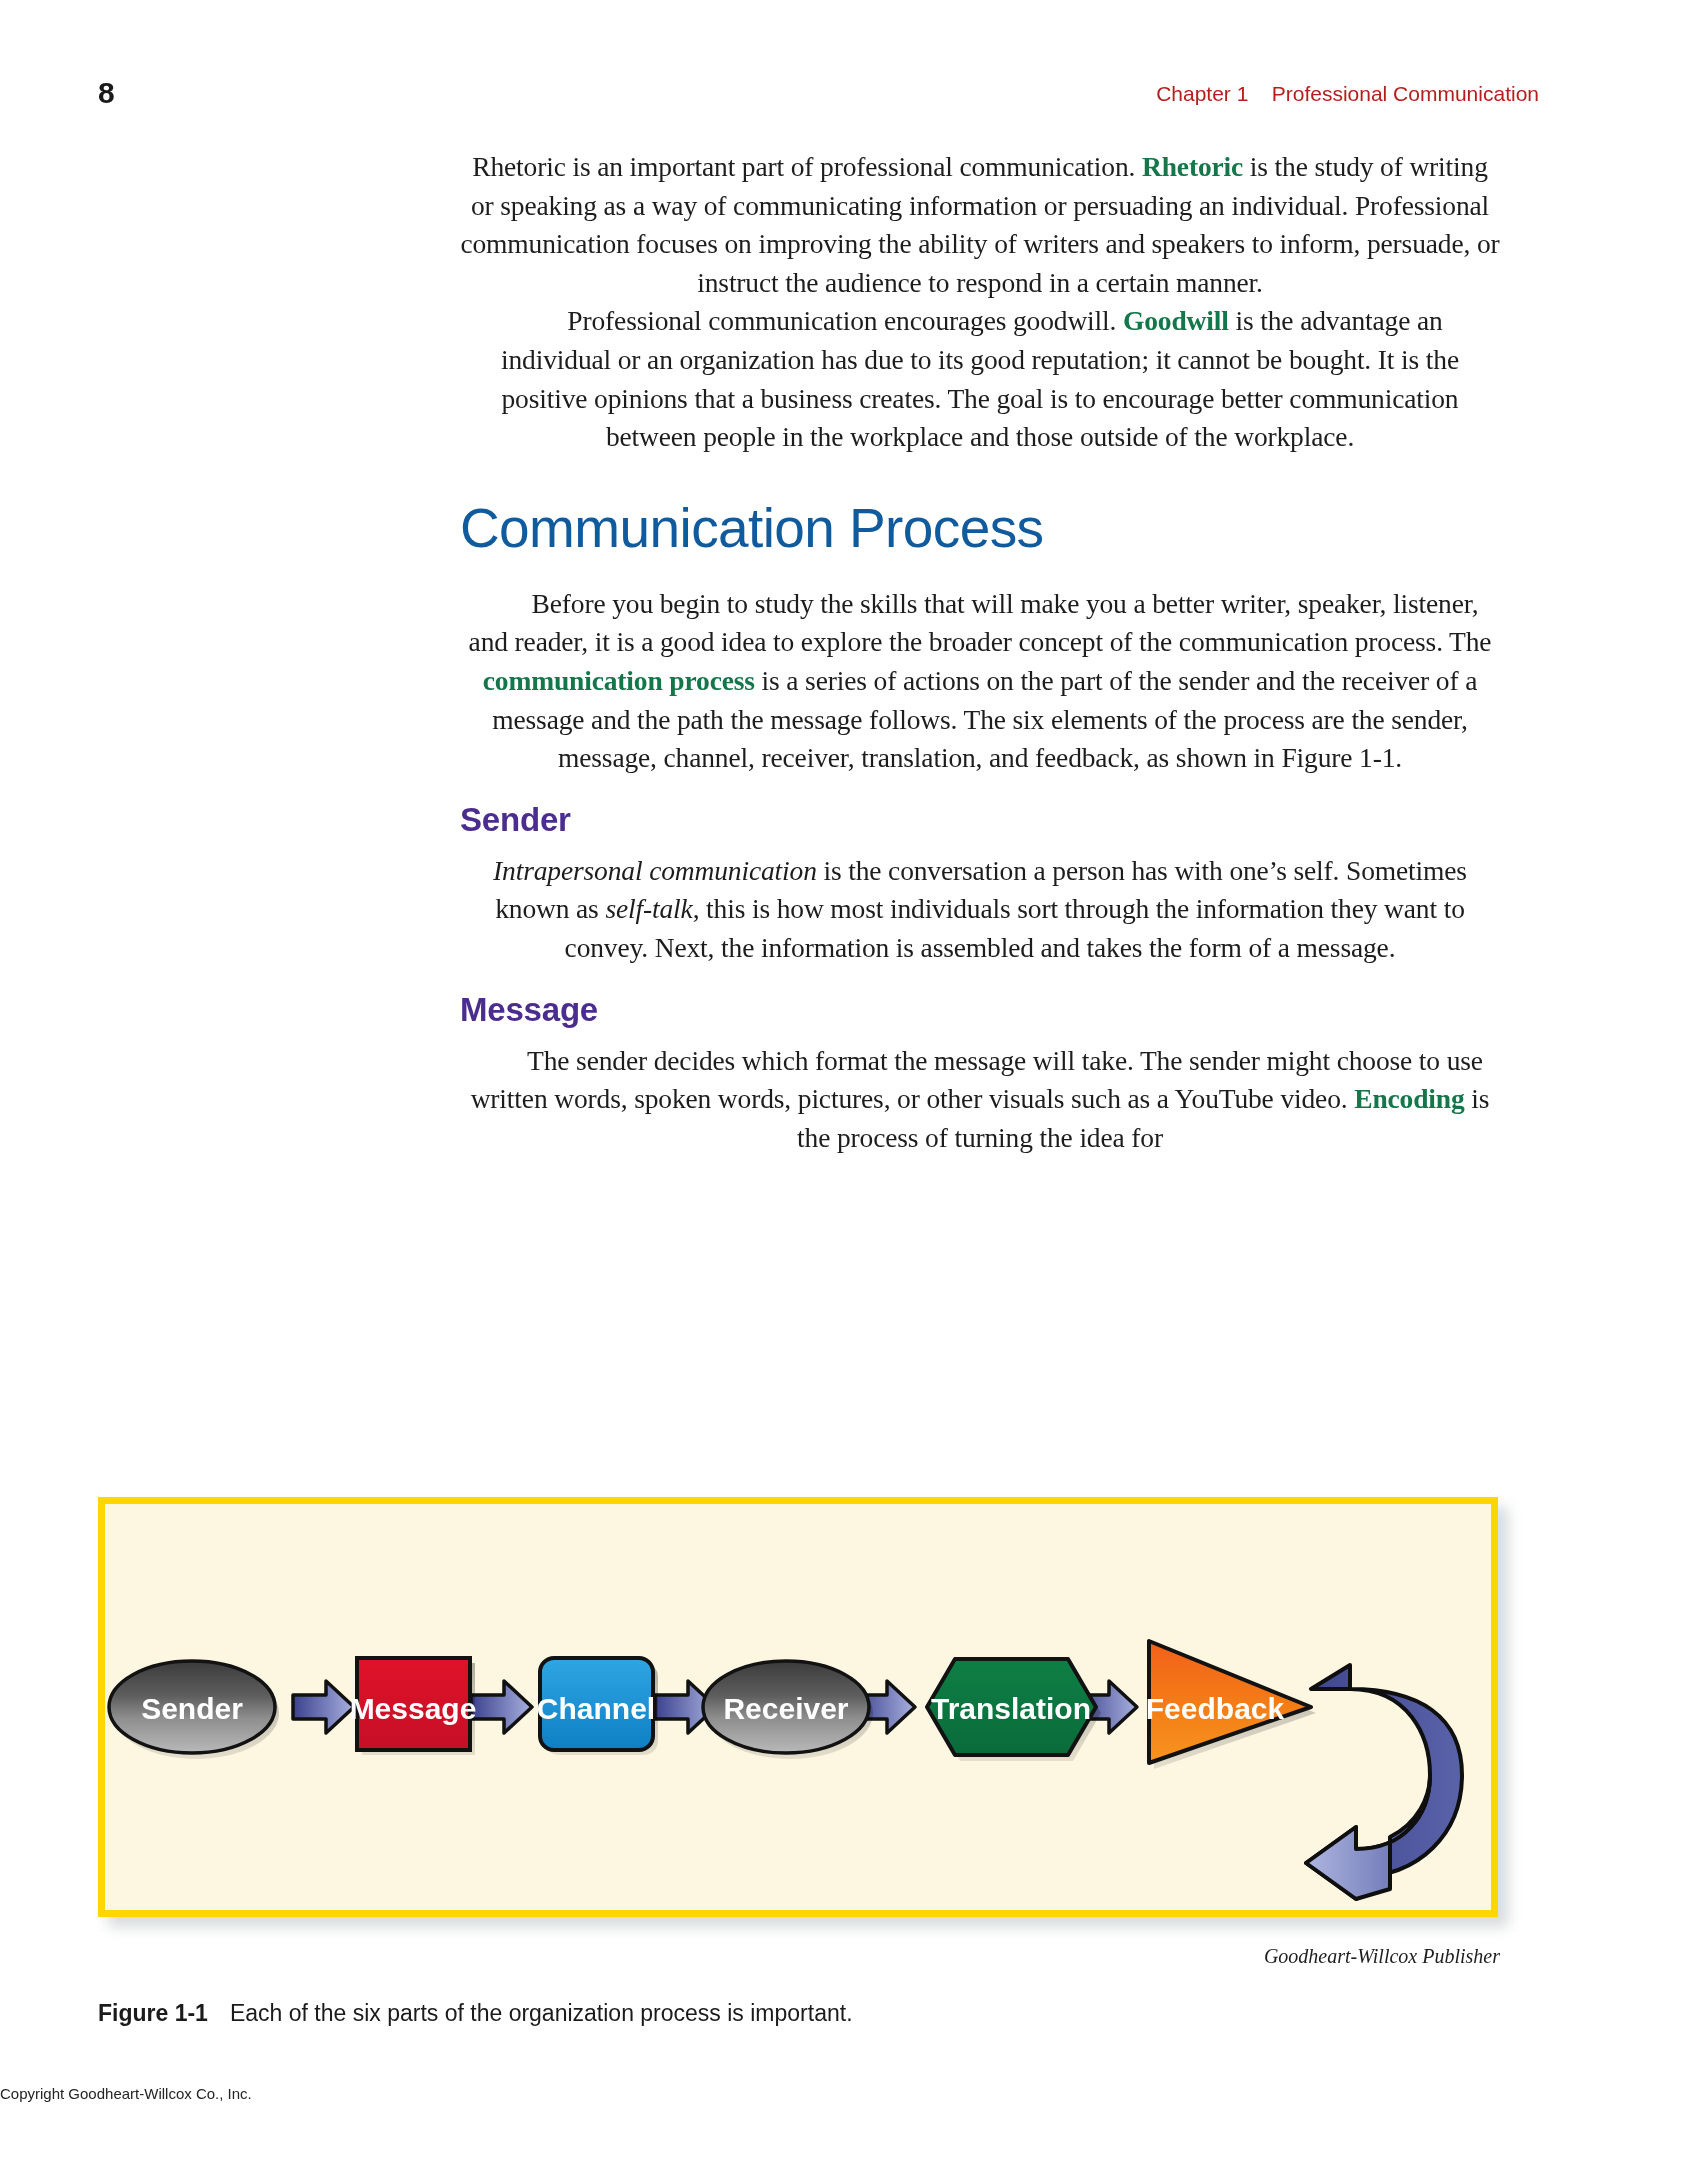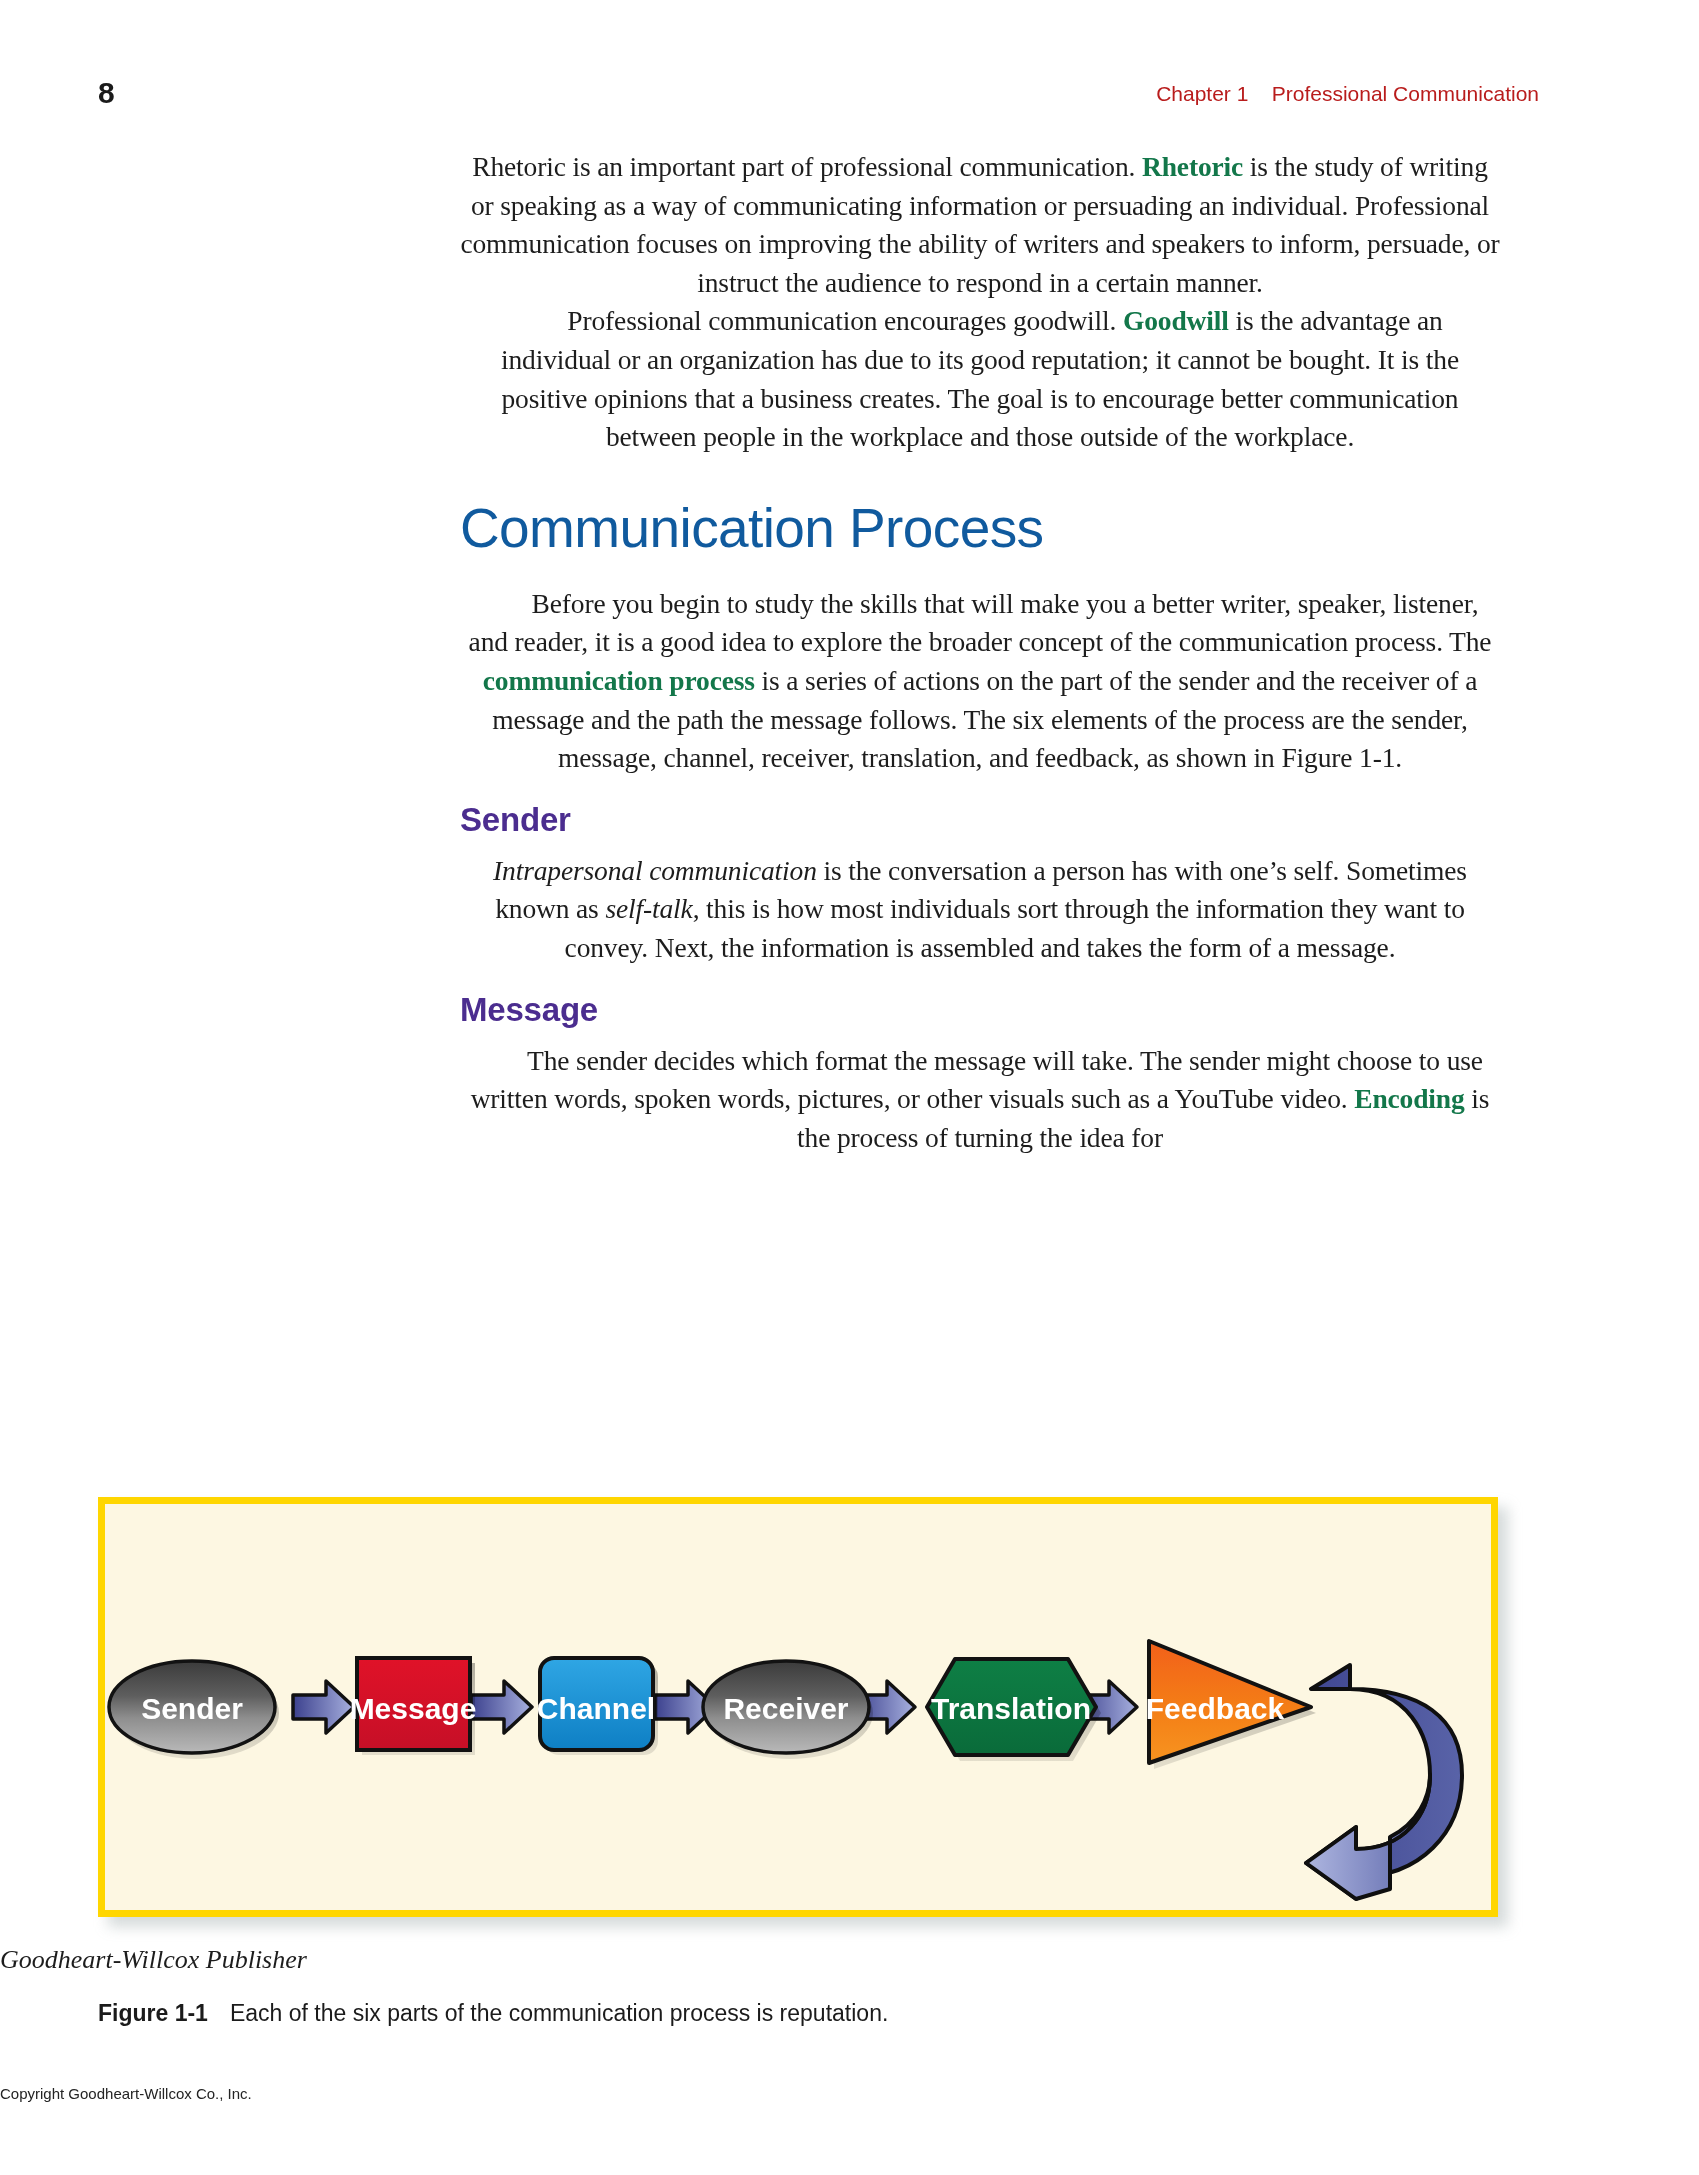--- a/index.html
+++ b/index.html
@@ -92,23 +92,24 @@
     box-sizing:border-box;
   }
   .diagram {
     position:absolute; left:0; top:0;
     width:1400px; height:420px;
   }
 
   .credit {
     position:absolute;
     left:0; top:1945px; width:1500px;
+    text-align:right;
     font-family:"Liberation Serif", serif;
     font-style:italic;
-    font-size:26px;
+    font-size:20px;
     color:#1d1d1d;
   }
   .fig-caption {
     position:absolute;
     left:98px; top:2000px; width:1400px;
     font-family:"Liberation Sans", sans-serif;
     font-size:23px;
     color:#1b1b1b;
     white-space:nowrap;
   }
@@ -288,15 +289,15 @@
                L 1213 192
                Z" fill="none"></path>
       <path d="M 1208 366 L 1258 330 L 1258 352 C 1306 352 1332 318 1332 278
                C 1332 300 1320 326 1292 340 L 1292 392 L 1258 402 Z" fill="url(#gLoopBot)" stroke="#0f0f0f" stroke-width="4" stroke-linejoin="round"></path>
     </g>
   </svg>
 </div>
 
 <div class="credit">Goodheart-Willcox Publisher</div>
 
-<div class="fig-caption"><span class="fig-label">Figure 1-1</span><span class="fig-gap"></span><span>Each of the six parts of the communication process is reputation.</span></div>
+<div class="fig-caption"><span class="fig-label">Figure 1-1</span><span class="fig-gap"></span><span>Each of the six parts of the organization process is important.</span></div>
 
 <div class="copyright">Copyright Goodheart-Willcox Co., Inc.</div>
 
 </body></html>

